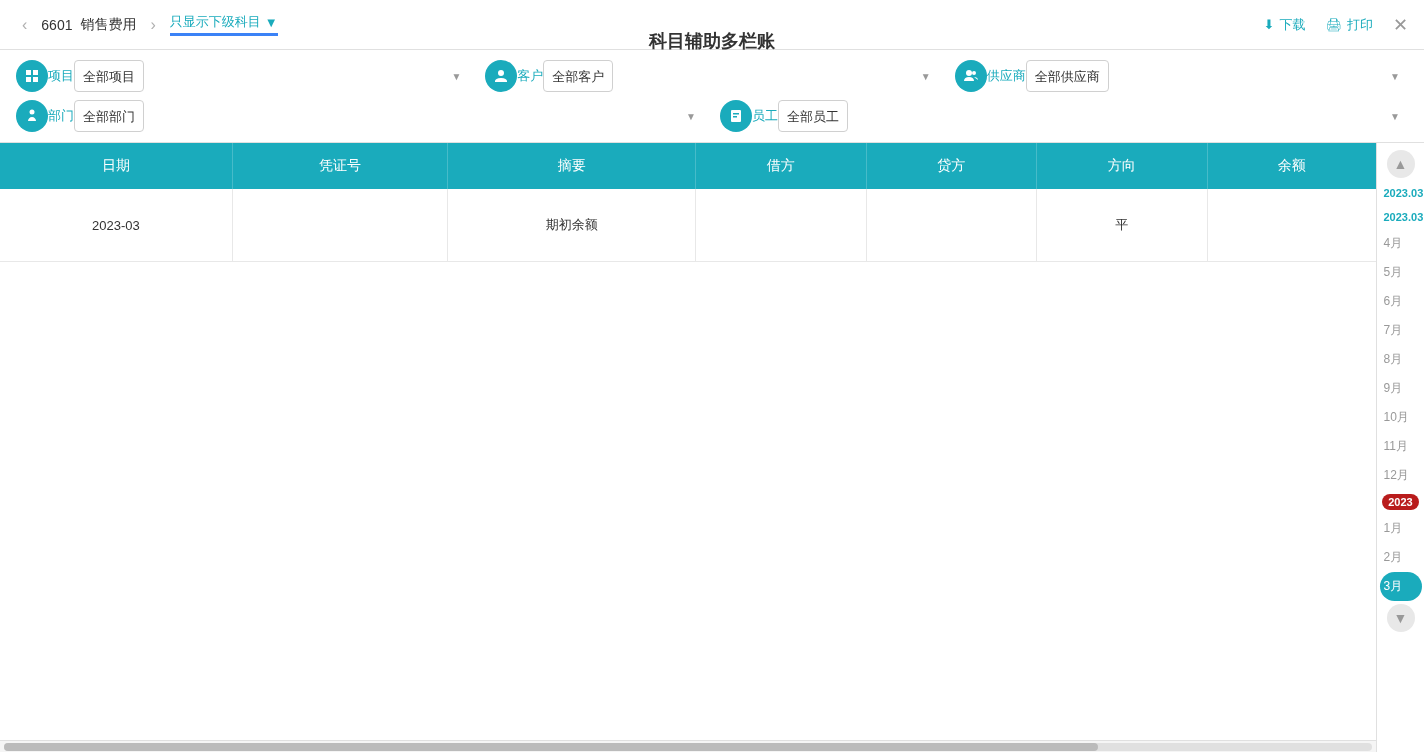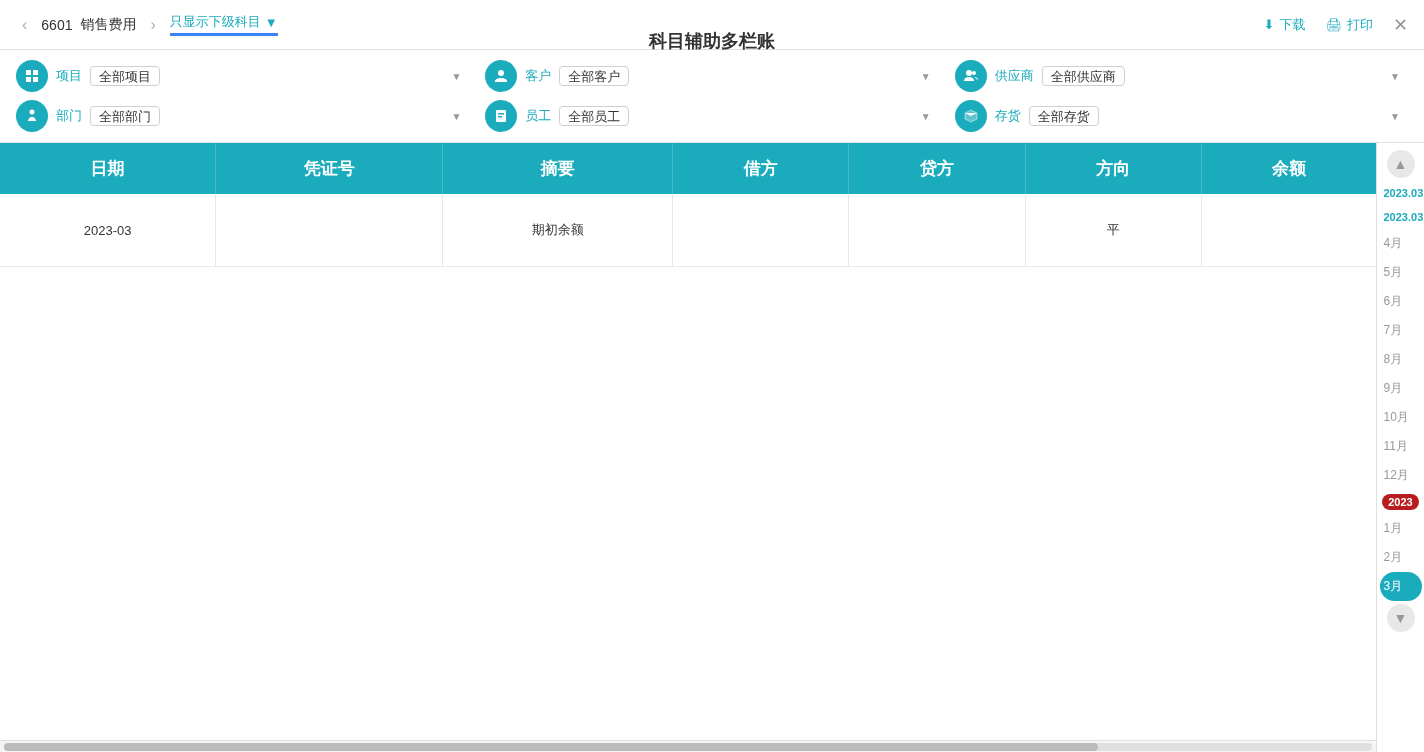--- a/index.html
+++ b/index.html
@@ -96,21 +96,20 @@
     .filter-row {
       display: flex;
       align-items: center;
       gap: 16px;
       margin-bottom: 8px;
     }
     .filter-row:last-child { margin-bottom: 0; }
     .filter-item {
       display: flex;
       align-items: center;
-      gap: 8px;
       flex: 1;
       justify-content: flex-end;
     }
     .filter-icon {
       width: 32px;
       height: 32px;
       border-radius: 50%;
       background: #1aabbc;
       display: flex;
       align-items: center;
@@ -119,21 +118,21 @@
       font-size: 14px;
       flex-shrink: 0;
     }
     .filter-label {
       color: #1aabbc;
       font-size: 13px;
       white-space: nowrap;
     }
     .filter-select {
       flex: 1;
-      height: 20px;
+      height: 32px;
       border: 1px solid #d0d0d0;
       border-radius: 4px;
       padding: 0 8px;
       font-size: 13px;
       color: #333;
       background: #fff;
       cursor: pointer;
       outline: none;
       appearance: none;
       -webkit-appearance: none;
@@ -169,22 +168,22 @@
       width: 100%;
       border-collapse: collapse;
     }
     .data-table thead tr {
       background: #1aabbc;
       color: #fff;
     }
     .data-table thead th {
       padding: 14px 12px;
       text-align: center;
-      font-weight: 700;
-      font-size: 17px;
+      font-weight: 400;
+      font-size: 14px;
       border-right: 1px solid rgba(255,255,255,0.2);
     }
     .data-table thead th:last-child { border-right: none; }
     .data-table tbody tr {
       border-bottom: 1px solid #e8e8e8;
     }
     .data-table tbody td {
       padding: 27px 12px;
       text-align: center;
       color: #333;
@@ -392,34 +391,20 @@
             </svg>
         </div>
         <span class="filter-label">员工</span>
         <div class="select-wrapper">
           <select class="filter-select">
             <option>全部员工</option>
           </select>
         </div>
       </div>
 
-      <div class="filter-item">
-        <div class="filter-icon">
-          <svg width="16" height="16" viewBox="0 0 16 16" fill="white">
-              <path d="M2 5l6-3 6 3v6l-6 3-6-3V5z" stroke="white" stroke-width="0.5" fill="rgba(255,255,255,0.3)"></path>
-              <path d="M2 5l6 3 6-3M8 8v6"></path>
-            </svg>
-        </div>
-        <span class="filter-label">存货</span>
-        <div class="select-wrapper">
-          <select class="filter-select">
-            <option>全部存货</option>
-          </select>
-        </div>
-      </div>
     </div>
   </div>
 
   <div class="main-content">
     <div class="table-area">
       <div class="scroll-area">
         <table class="data-table">
           <thead>
             <tr>
               <th>日期</th>

